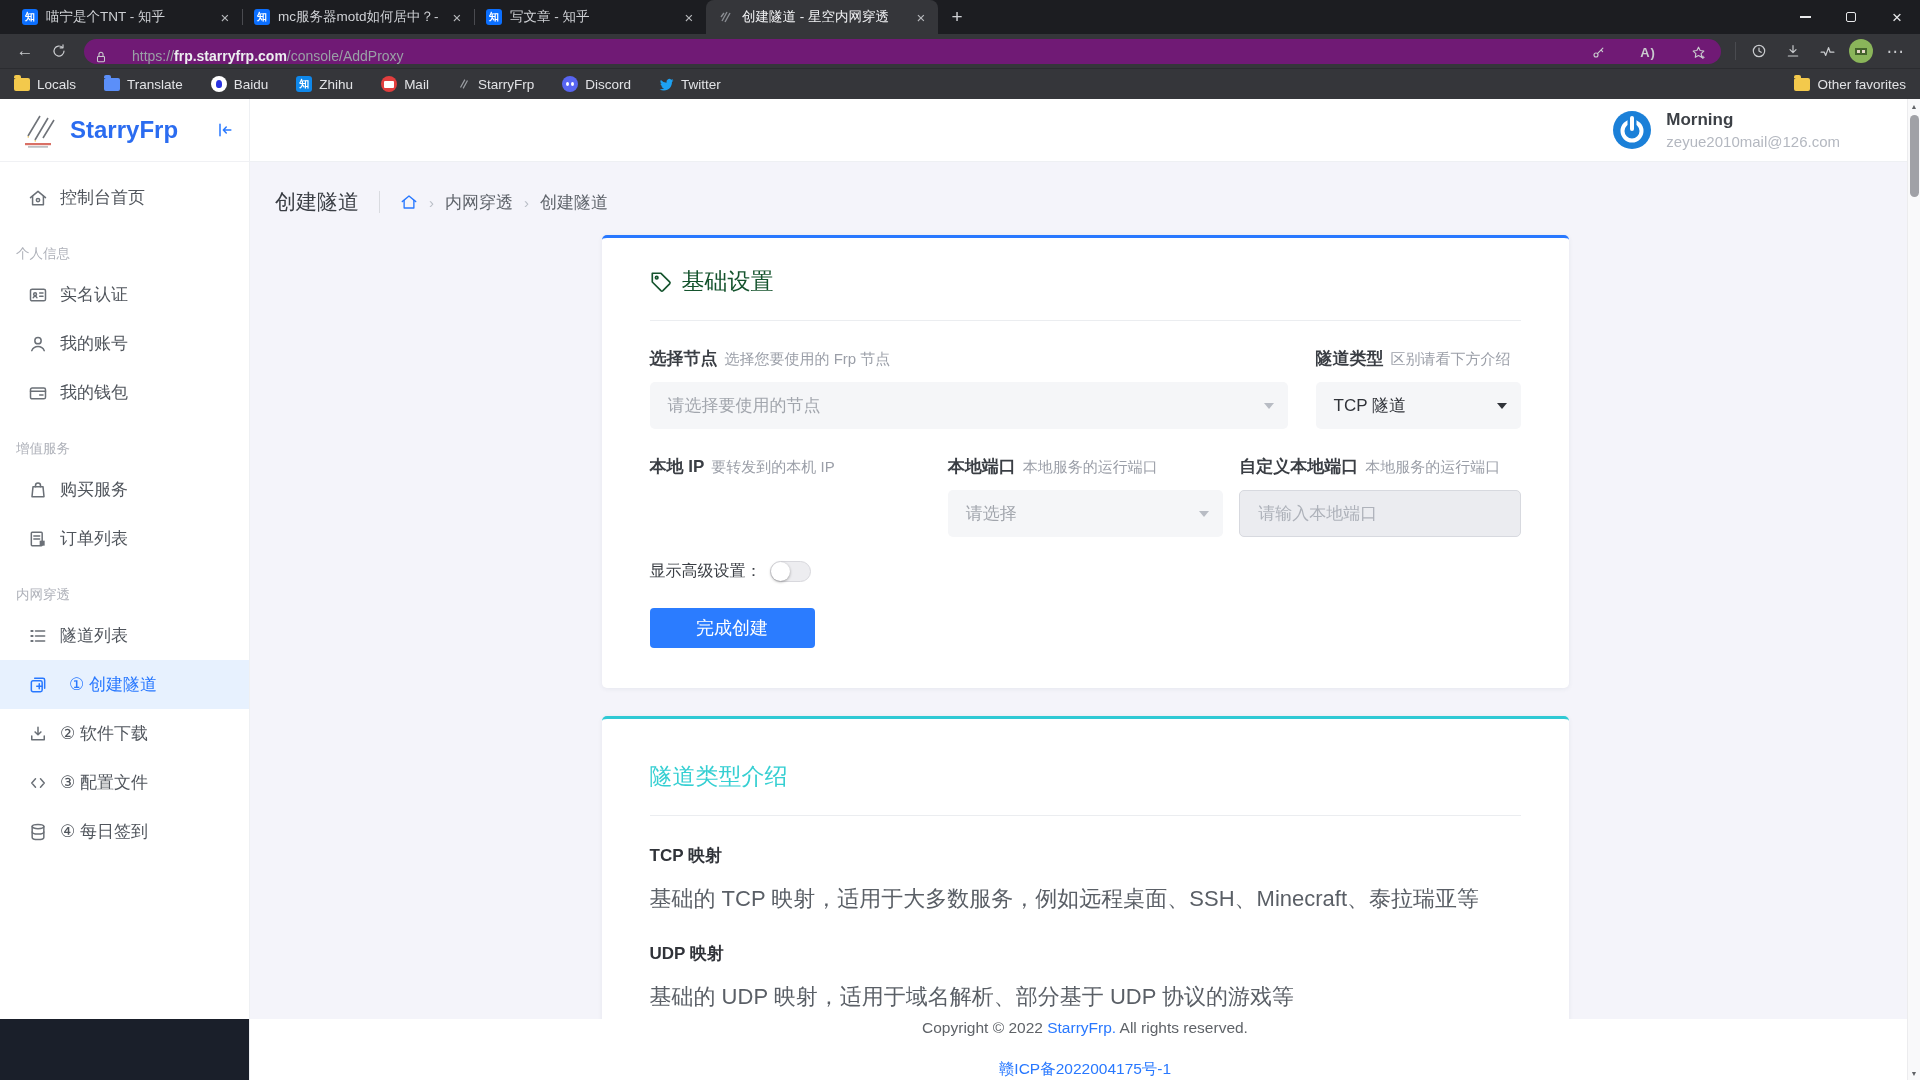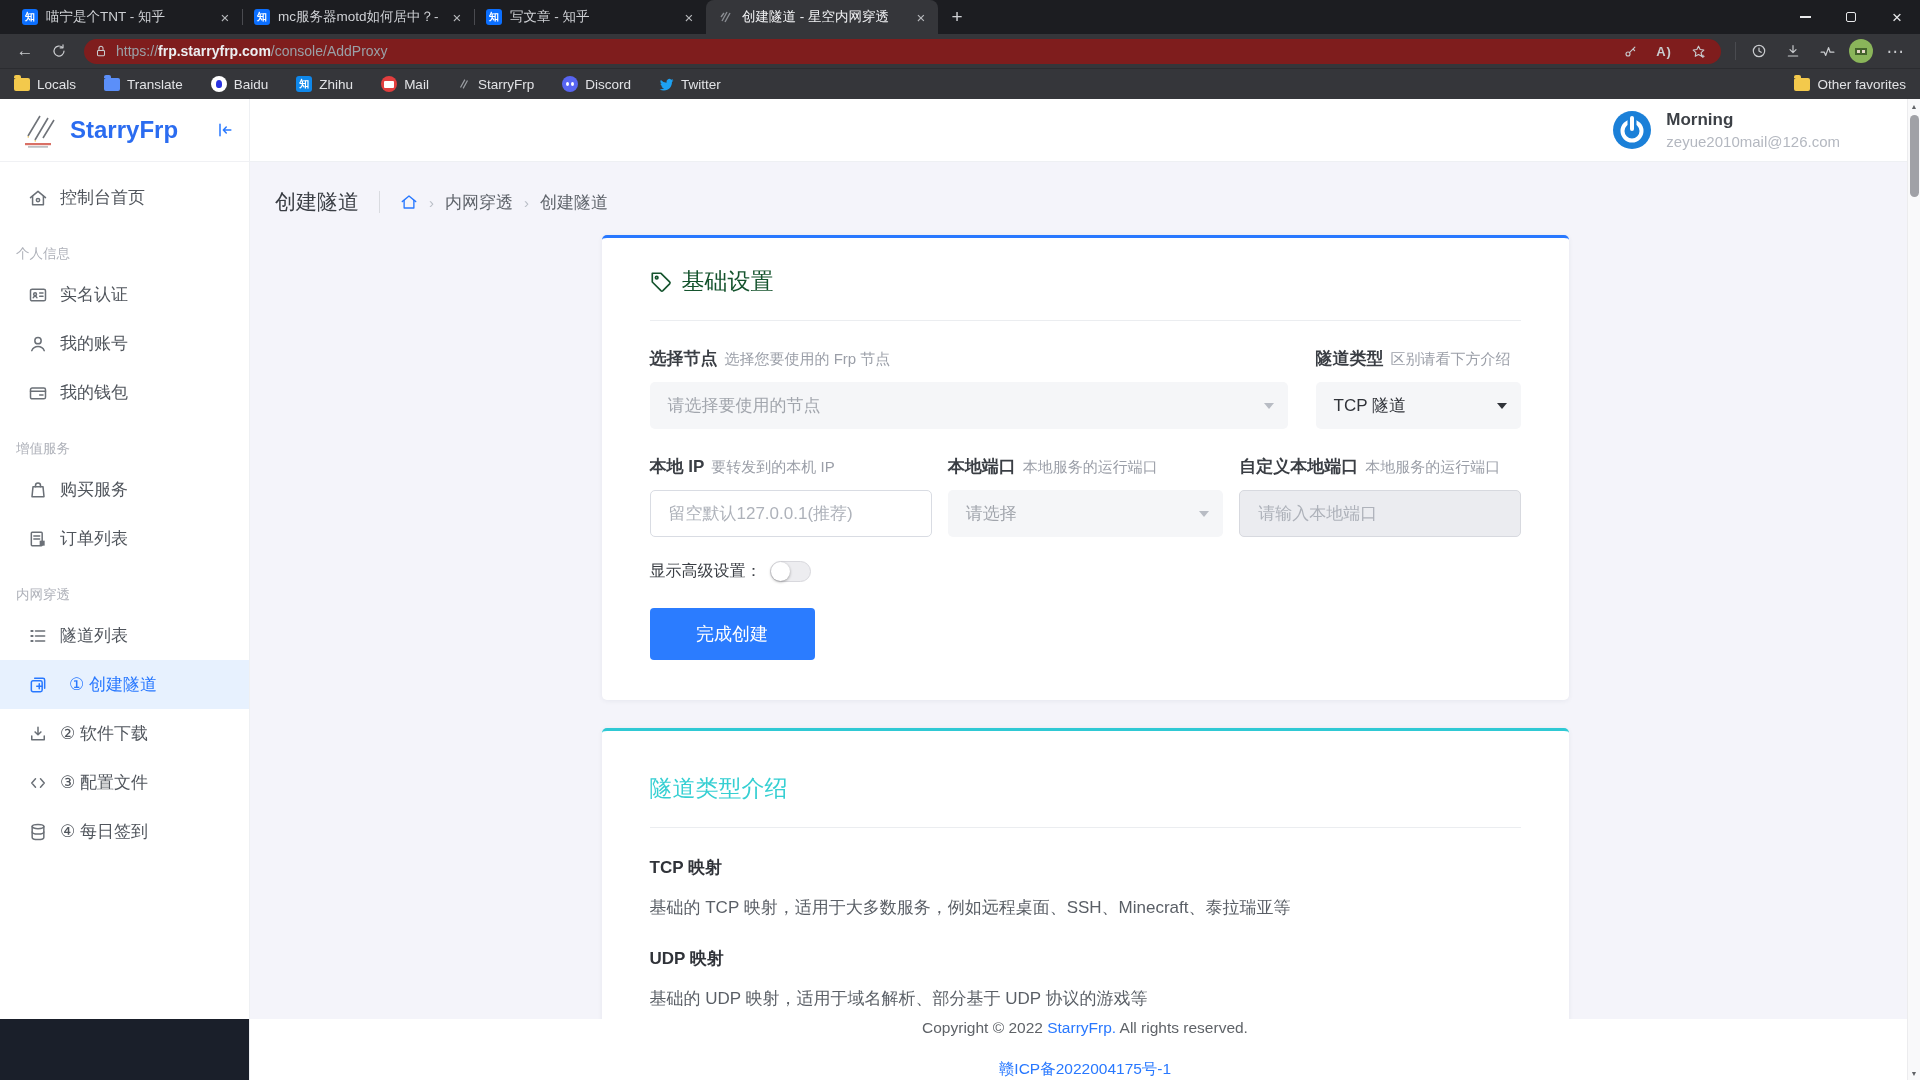--- a/index.html
+++ b/index.html
@@ -18,21 +18,21 @@
   .favicon-starry { width:16px; height:16px; flex:0 0 auto; }
   .newtab { width:30px; display:flex; align-items:center; justify-content:center; color:#cfd1d5; font-size:19px; margin-left:4px; }
   .win-controls { position:absolute; right:0; top:0; height:34px; display:flex; }
   .win-btn { width:46px; height:34px; display:flex; align-items:center; justify-content:center; color:#e8e9eb; }
   .wc-min { width:11px; height:1.4px; background:#e8e9eb; }
   .wc-max { width:10px; height:10px; border:1.4px solid #e8e9eb; border-radius:2px; }
   .wc-close { font-size:17px; line-height:1; }
 
   .toolbar { height:34px; background:#35363a; display:flex; align-items:center; padding:0 10px; gap:4px; }
   .tb-ic { width:30px; height:26px; display:flex; align-items:center; justify-content:center; color:#c9cbce; font-size:17px; border-radius:5px; flex:0 0 auto; }
-  .addr { flex:1; height:25px; margin:0 6px; background:#7f1d1d; border-radius:13px; display:flex; align-items:center; padding:0 10px; gap:8px; }
+  .addr { flex:1; height:25px; margin:0 6px; background:#701a75; border-radius:13px; display:flex; align-items:flex-end; padding:0 10px; gap:24px; }
   .addr .url { flex:1; font-size:14px; white-space:nowrap; overflow:hidden; }
   .url .dim { color:#9aa0a6; } .url .dom { color:#eceef0; font-weight:bold; }
   .pill-ic { width:26px; height:22px; display:flex; align-items:center; justify-content:center; color:#c9cbce; flex:0 0 auto; font-size:13px; }
   .tb-sep { width:1px; height:18px; background:#4a4b50; margin:0 4px; }
   .edge-avatar { width:24px; height:24px; border-radius:50%; background:#8ab55a; position:relative; overflow:hidden; }
   .edge-avatar i { position:absolute; left:6px; top:9px; width:12px; height:7px; background:#44632c; }
   .edge-avatar b { position:absolute; left:8px; top:11px; width:3px; height:3px; background:#e7d9c8; }
   .edge-avatar u { position:absolute; left:13px; top:11px; width:3px; height:3px; background:#e7d9c8; }
 
   .bookmarks { height:31px; background:#35363a; border-top:1px solid #2b2c30; display:flex; align-items:center; padding:0 14px; gap:28px; color:#e2e3e6; font-size:13.5px; }
@@ -98,24 +98,24 @@
   .sel.dark .caret { border-top-color:#303339; }
   .inp { margin-top:12px; height:47px; width:100%; border:1px solid #d9dce3; border-radius:5px; background:#fff; padding:0 18px; font-size:17px; color:#3a3e44; font-family:inherit; }
   .inp::placeholder { color:#aeb2ba; }
   .inp.disabled { background:#ebecf0; border-color:#d7d9df; }
   .w-node { width:638px; } .w-type { width:205px; }
   .w-ip { width:283px; } .w-port { width:276px; } .w-cust { width:282px; }
 
   .adv-row { margin-top:24px; display:flex; align-items:flex-start; gap:8px; font-size:16px; color:#3a3e44; }
   .toggle { width:41px; height:21px; border-radius:11px; background:#ededf0; border:1px solid #d8d8dd; position:relative; }
   .toggle::before { content:""; position:absolute; left:0px; top:0px; width:19px; height:19px; border-radius:50%; background:#fff; box-shadow:0 1px 3px rgba(0,0,0,.35); }
-  .submit { margin-top:26px; width:165px; height:52px; background:#2b7cff; border:none; border-radius:4px; color:#fff; font-size:18px; font-family:Liberation Serif, serif; cursor:pointer; display:block; }
+  .submit { margin-top:26px; width:165px; height:40px; background:#2b7cff; border:none; border-radius:4px; color:#fff; font-size:18px; font-family:Liberation Serif, serif; cursor:pointer; display:block; }
 
   .tt-name { margin-top:28px; font-size:17px; font-weight:bold; color:#303339; }
-  .tt-desc { margin-top:17px; font-size:17px; color:#5a5f66; }
+  .tt-desc { margin-top:17px; font-size:22px; color:#5a5f66; }
 
   .main-footer { height:61px; background:#fff; display:flex; flex-direction:column; align-items:center; justify-content:space-between; gap:4px; font-size:15.5px; color:#5f6368; }
   .main-footer a { color:#2878ff; text-decoration:none; }
 
   .scrollbar { position:absolute; right:0; top:0; width:13px; height:981px; background:#f9f9fa; border-left:1px solid #ececee; display:flex; flex-direction:column; align-items:center; }
   .sb-arrow { height:14px; display:flex; align-items:center; justify-content:center; font-size:7px; color:#606266; }
   .sb-thumb { width:9px; height:82px; border-radius:5px; background:#a0a1a6; margin-top:2px; }
   .sb-bottom { margin-top:auto; }
 
   .ic { stroke:currentColor; fill:none; stroke-width:1.8; stroke-linecap:round; stroke-linejoin:round; }
@@ -425,21 +425,20 @@
               <div class="sel dark w-type">
                   <span>TCP 隧道</span>
                   <span class="caret"></span>
                 </div>
             </div>
           </div>
 
           <div class="row2">
             <div class="fcol w-ip">
               <div class="lbl"><span>本地 IP</span><span class="hint">要转发到的本机 IP</span></div>
-              <input class="inp" placeholder="留空默认127.0.0.1(推荐)" style="">
             </div>
             <div class="fcol w-port">
               <div class="lbl"><span>本地端口</span><span class="hint">本地服务的运行端口</span></div>
               <div class="sel">
                   <span>请选择</span>
                   <span class="caret"></span>
                 </div>
             </div>
             <div class="fcol w-cust">
               <div class="lbl"><span>自定义本地端口</span><span class="hint">本地服务的运行端口</span></div>

